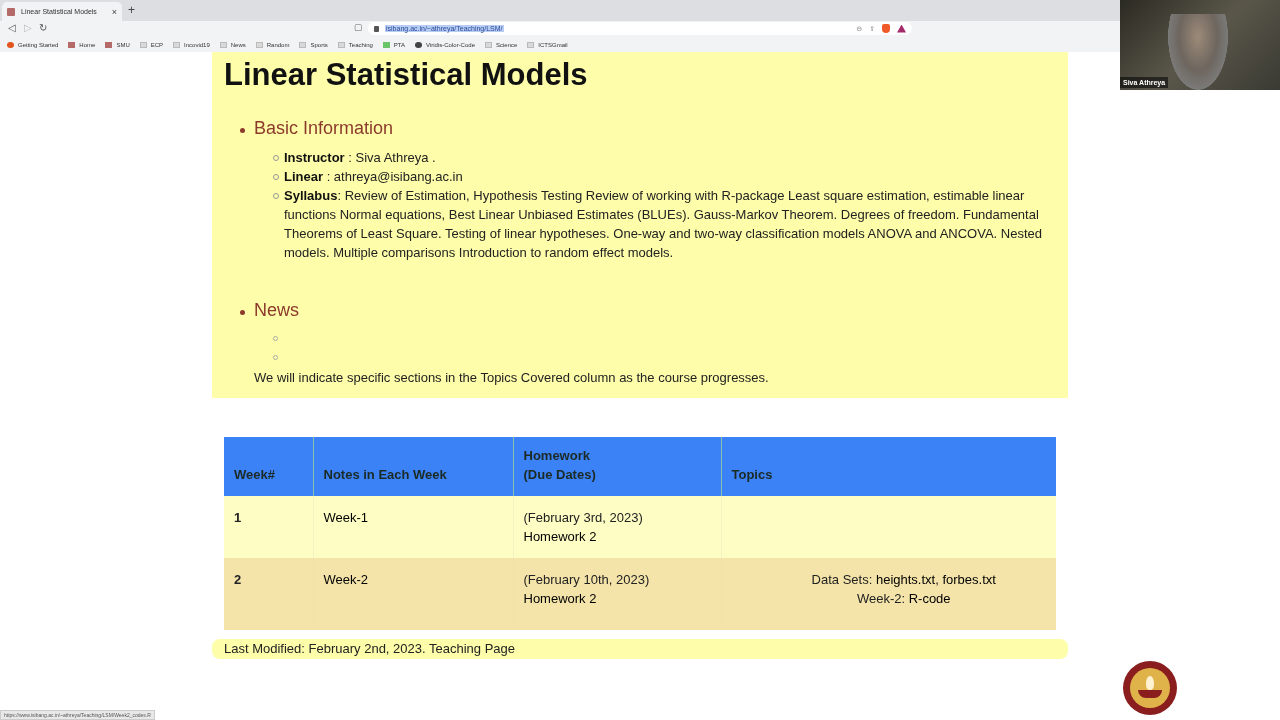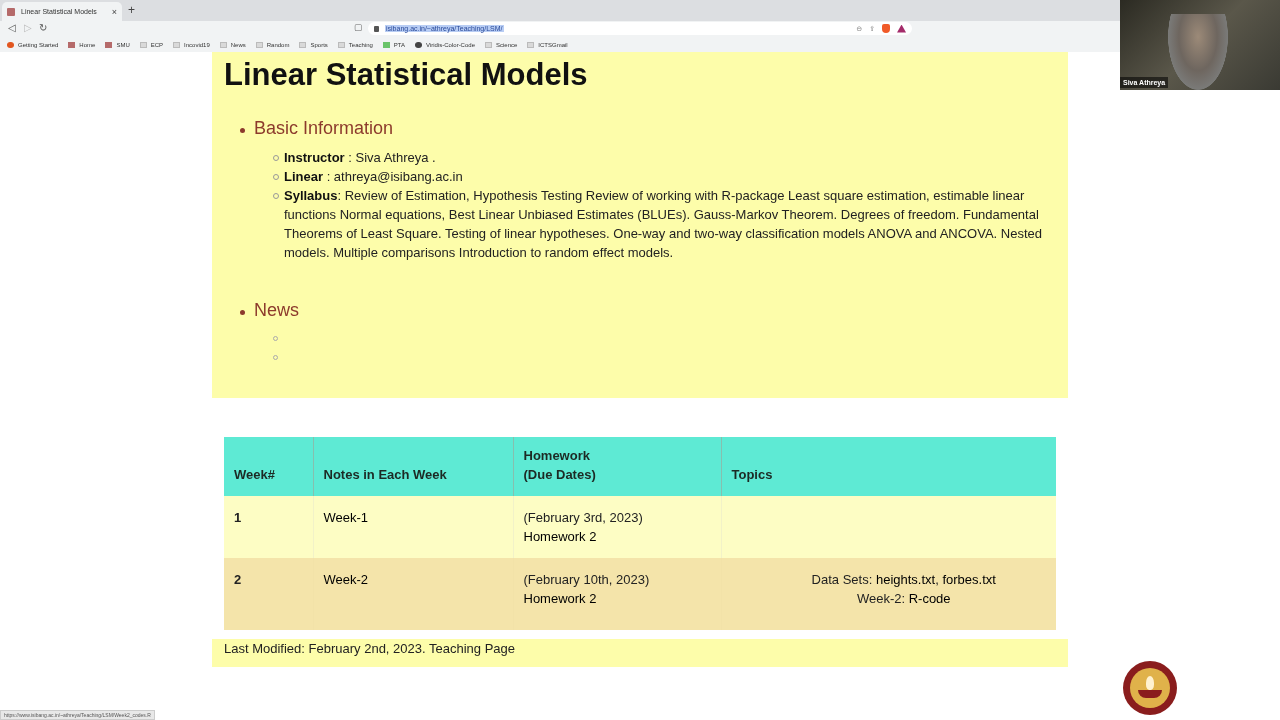--- a/index.html
+++ b/index.html
@@ -44,33 +44,33 @@
   .section-bullet { position: absolute; width: 5px; height: 5px; border-radius: 50%; background: #8c3a2c; }
   .info-list { position: absolute; left: 284px; top: 96px; width: 760px; font-size: 13px; color: #222; line-height: 19px; }
   .info-item { position: relative; }
   .info-item::before { content: ""; position: absolute; left: -11px; top: 7px; width: 4px; height: 4px; border: 1px solid #999; border-radius: 50%; }
   .info-item b { font-weight: bold; color: #111; }
   .empty-bullet { position: absolute; left: 273px; width: 5px; height: 5px; border: 1px solid #aaa; border-radius: 50%; }
   .note-text { position: absolute; left: 254px; top: 318px; font-size: 13px; color: #222; }
 
   
   .schedule { position: absolute; left: 224px; top: 385px; width: 832px; border-collapse: collapse; font-size: 13px; }
-  .schedule th { background: #5eead4; color: #1c2a24; text-align: left; font-weight: bold; height: 59px; vertical-align: bottom; padding: 0 10px 12px 10px; border-right: 1px solid #86bfae; line-height: 19px; }
+  .schedule th { background: #3b82f6; color: #1c2a24; text-align: left; font-weight: bold; height: 59px; vertical-align: bottom; padding: 0 10px 12px 10px; border-right: 1px solid #86bfae; line-height: 19px; }
   .schedule th:last-child { border-right: none; }
   .schedule td { vertical-align: top; padding: 12px 10px; line-height: 19px; color: #222; border-right: 1px solid #f2f2c8; }
   .schedule td:last-child { border-right: none; }
   .row1 td { background: #fdfdc4; height: 58px; }
   .row2 td { background: #f4e4aa; height: 72px; border-right-color: #f2e2a8; }
   .col-week { width: 89px; text-align: left; font-weight: bold; }
   .col-notes { width: 200px; }
   .col-hw { width: 208px; }
   .link { color: #000000; }
   .topics { padding-left: 40px !important; text-align: center; }
 
-  .footer-bar { position: absolute; left: 212px; top: 587px; width: 856px; height: 28px; background: #fdfdaa; font-size: 13px; color: #222; padding: 2px 0 0 12px; }
+  .footer-bar { position: absolute; left: 212px; top: 587px; width: 856px; height: 20px; background: #fdfdaa; font-size: 13px; color: #222; padding: 2px 0 0 12px; border-radius: 8px; }
 
   .status-bubble { position: absolute; left: 0; top: 710px; height: 10px; background: #e8e8e8; border: 1px solid #ccc; font-size: 5px; color: #555; padding: 1px 3px; }
 
   .logo { position: absolute; left: 1123px; top: 661px; width: 54px; height: 54px; border-radius: 50%; background: #8a1d1d; display: flex; align-items: center; justify-content: center; }
   .logo .inner { width: 40px; height: 40px; border-radius: 50%; background: #e0b24a; position: relative; }
   .logo .lamp { position: absolute; left: 8px; top: 22px; width: 24px; height: 8px; background: #8a1d1d; border-radius: 0 0 12px 12px; }
   .logo .flame { position: absolute; left: 16px; top: 8px; width: 8px; height: 14px; background: #fff2d0; border-radius: 50% 50% 40% 40%; }
 </style>
 </head>
 <body>
@@ -171,20 +171,21 @@
   <div class="info-list">
     <div class="info-item"><b>Instructor</b><span> : Siva Athreya .</span></div>
     <div class="info-item"><b>Linear</b><span> : athreya@isibang.ac.in</span></div>
     <div class="info-item"><b>Syllabus</b><span>: Review of Estimation, Hypothesis Testing Review of working with R-package Least square estimation, estimable linear functions Normal equations, Best Linear Unbiased Estimates (BLUEs). Gauss-Markov Theorem. Degrees of freedom. Fundamental Theorems of Least Square. Testing of linear hypotheses. One-way and two-way classification models ANOVA and ANCOVA. Nested models. Multiple comparisons Introduction to random effect models.</span></div>
   </div>
 
   <span class="section-bullet" style="left:240px;top:258px"></span>
   <span class="section-head" style="left:254px;top:248px">News</span>
   <span class="empty-bullet" style="top:284px"></span>
   <span class="empty-bullet" style="top:303px"></span>
+  <p class="note-text">We will indicate specific sections in the Topics Covered column as the course progresses.</p>
 
   <table class="schedule">
     <thead>
       <tr>
         <th class="col-week">Week#</th>
         <th class="col-notes">Notes in Each Week</th>
         <th class="col-hw"><span>Homework</span><br><span>(Due Dates)</span></th>
         <th>Topics</th>
       </tr>
     </thead>

